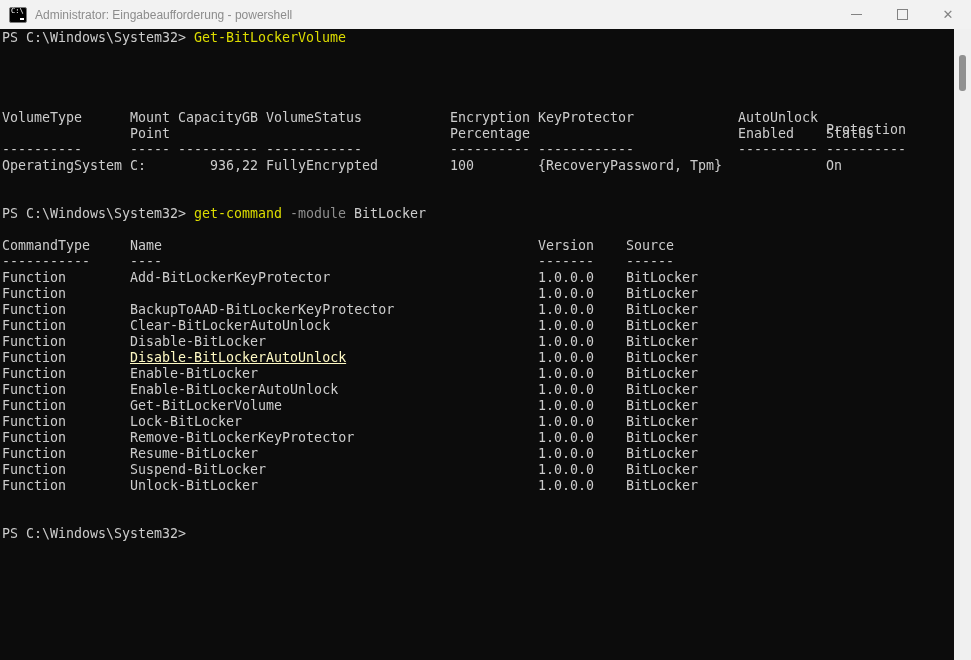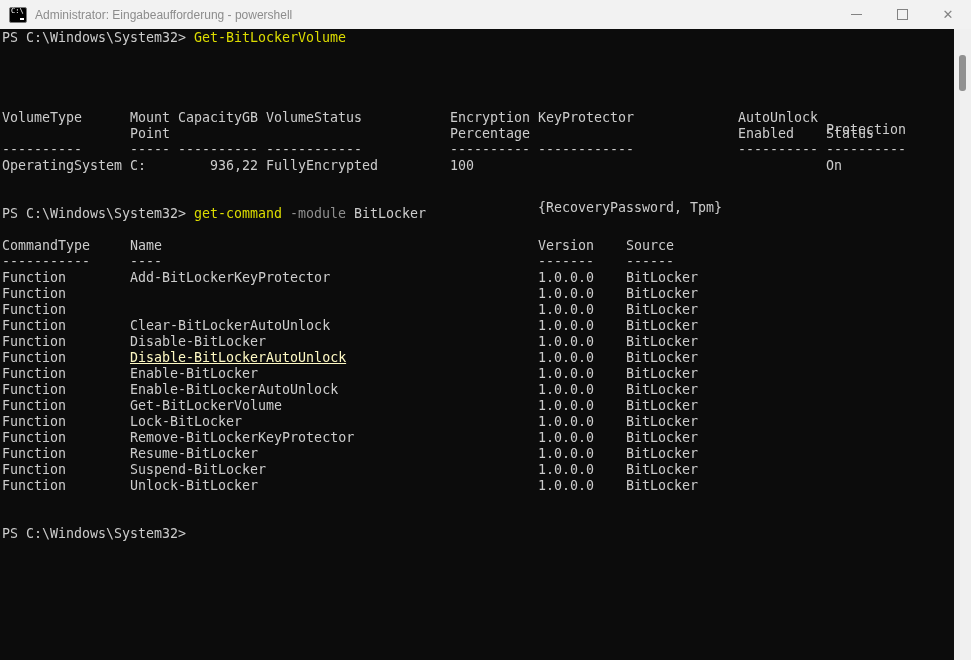--- a/index.html
+++ b/index.html
@@ -105,21 +105,21 @@
       <span class="seg" style="left: 538px; color: rgb(204, 204, 204);">------------</span>
       <span class="seg" style="left: 738px; color: rgb(204, 204, 204);">----------</span>
       <span class="seg" style="left: 826px; color: rgb(204, 204, 204);">----------</span>
     </div>
     <div class="term-line" style="top: 129px;">
       <span class="seg" style="left: 2px; color: rgb(204, 204, 204);">OperatingSystem</span>
       <span class="seg" style="left: 130px; color: rgb(204, 204, 204);">C:</span>
       <span class="seg" style="left: 210px; color: rgb(204, 204, 204);">936,22</span>
       <span class="seg" style="left: 266px; color: rgb(204, 204, 204);">FullyEncrypted</span>
       <span class="seg" style="left: 450px; color: rgb(204, 204, 204);">100</span>
-      <span class="seg" style="left: 538px; color: rgb(204, 204, 204); margin-top: 42px;">{RecoveryPassword, Tpm}</span>
+      <span class="seg" style="left: 538px; color: rgb(204, 204, 204);">{RecoveryPassword, Tpm}</span>
       <span class="seg" style="left: 826px; color: rgb(204, 204, 204);">On</span>
     </div>
     <div class="term-line" style="top: 177px;">
       <span class="seg" style="left: 2px; color: rgb(204, 204, 204);">PS C:\Windows\System32&gt; </span>
       <span class="seg" style="left: 194px; color: rgb(220, 220, 0);">get-command</span>
       <span class="seg" style="left: 290px; color: rgb(143, 143, 143);">-module</span>
       <span class="seg" style="left: 354px; color: rgb(204, 204, 204);">BitLocker</span>
     </div>
     <div class="term-line" style="top: 209px;">
       <span class="seg" style="left: 2px; color: rgb(204, 204, 204);">CommandType</span>
@@ -139,20 +139,21 @@
       <span class="seg" style="left: 538px; color: rgb(204, 204, 204);">1.0.0.0</span>
       <span class="seg" style="left: 626px; color: rgb(204, 204, 204);">BitLocker</span>
     </div>
     <div class="term-line" style="top: 257px;">
       <span class="seg" style="left: 2px; color: rgb(204, 204, 204);">Function</span>
       <span class="seg" style="left: 538px; color: rgb(204, 204, 204);">1.0.0.0</span>
       <span class="seg" style="left: 626px; color: rgb(204, 204, 204);">BitLocker</span>
     </div>
     <div class="term-line" style="top: 273px;">
       <span class="seg" style="left: 2px; color: rgb(204, 204, 204);">Function</span>
+      <span class="seg" style="left: 130px; color: rgb(204, 204, 204);">BackupToAAD-BitLockerKeyProtector</span>
       <span class="seg" style="left: 538px; color: rgb(204, 204, 204);">1.0.0.0</span>
       <span class="seg" style="left: 626px; color: rgb(204, 204, 204);">BitLocker</span>
     </div>
     <div class="term-line" style="top: 289px;">
       <span class="seg" style="left: 2px; color: rgb(204, 204, 204);">Function</span>
       <span class="seg" style="left: 130px; color: rgb(204, 204, 204);">Clear-BitLockerAutoUnlock</span>
       <span class="seg" style="left: 538px; color: rgb(204, 204, 204);">1.0.0.0</span>
       <span class="seg" style="left: 626px; color: rgb(204, 204, 204);">BitLocker</span>
     </div>
     <div class="term-line" style="top: 305px;">

